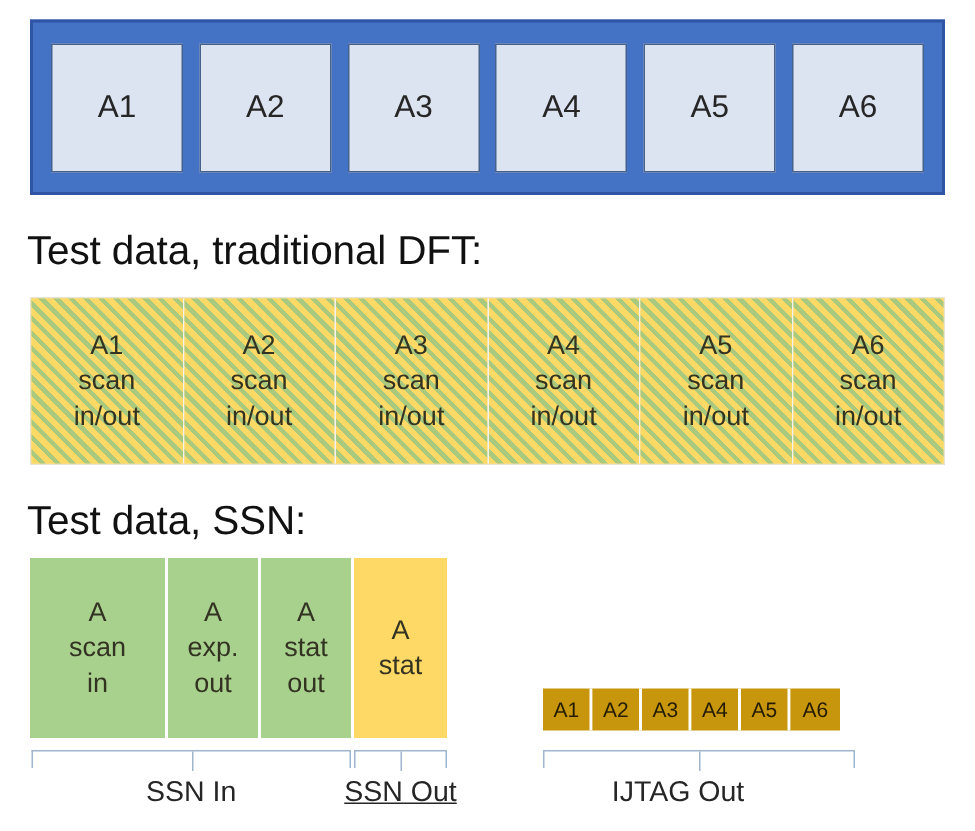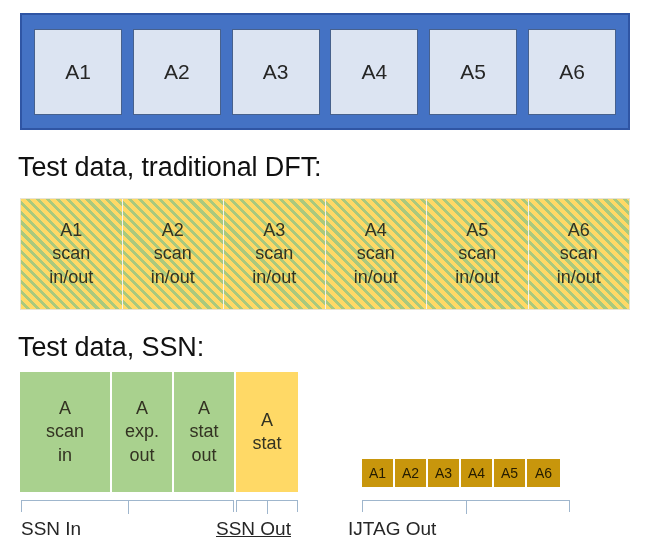--- a/index.html
+++ b/index.html
@@ -147,21 +147,21 @@
     left: 50%;
     width: 0;
     height: 13px;
     border-left: 1.3px solid #9FB6CD;
   }
   .bracket-label {
     position: absolute;
     font-size: 19px;
     color: #262626;
     white-space: nowrap;
-    text-align: left;
+    text-align: center;
   }
 </style>
 </head>
 <body>
 
 <div id="chip-container">
   <div class="core-block">
     <span>A1</span>
   </div>
   <div class="core-block">

